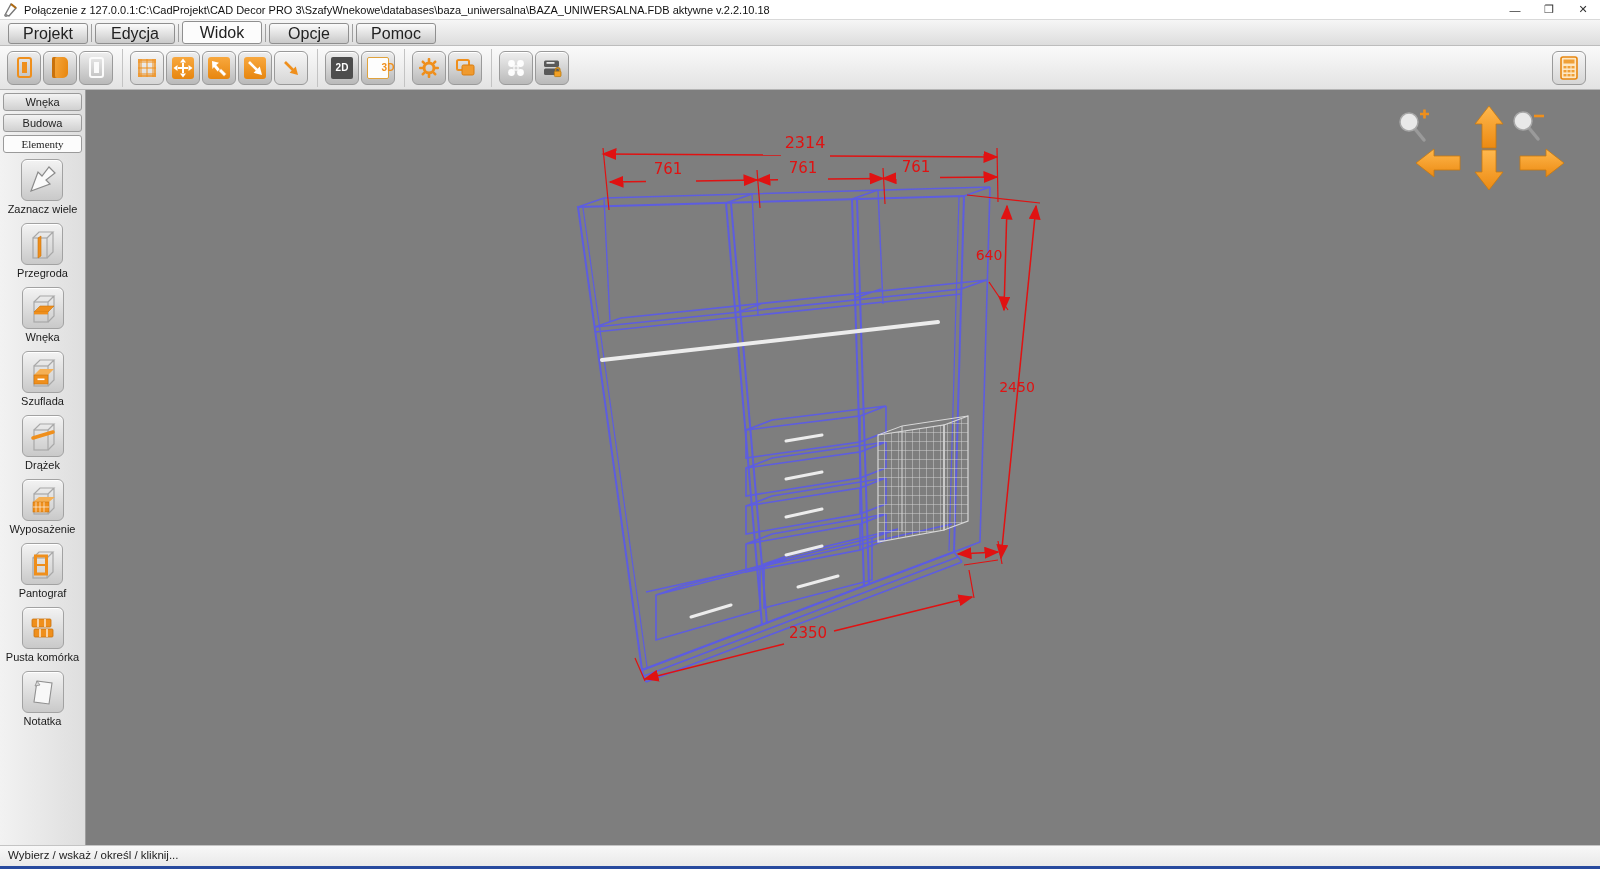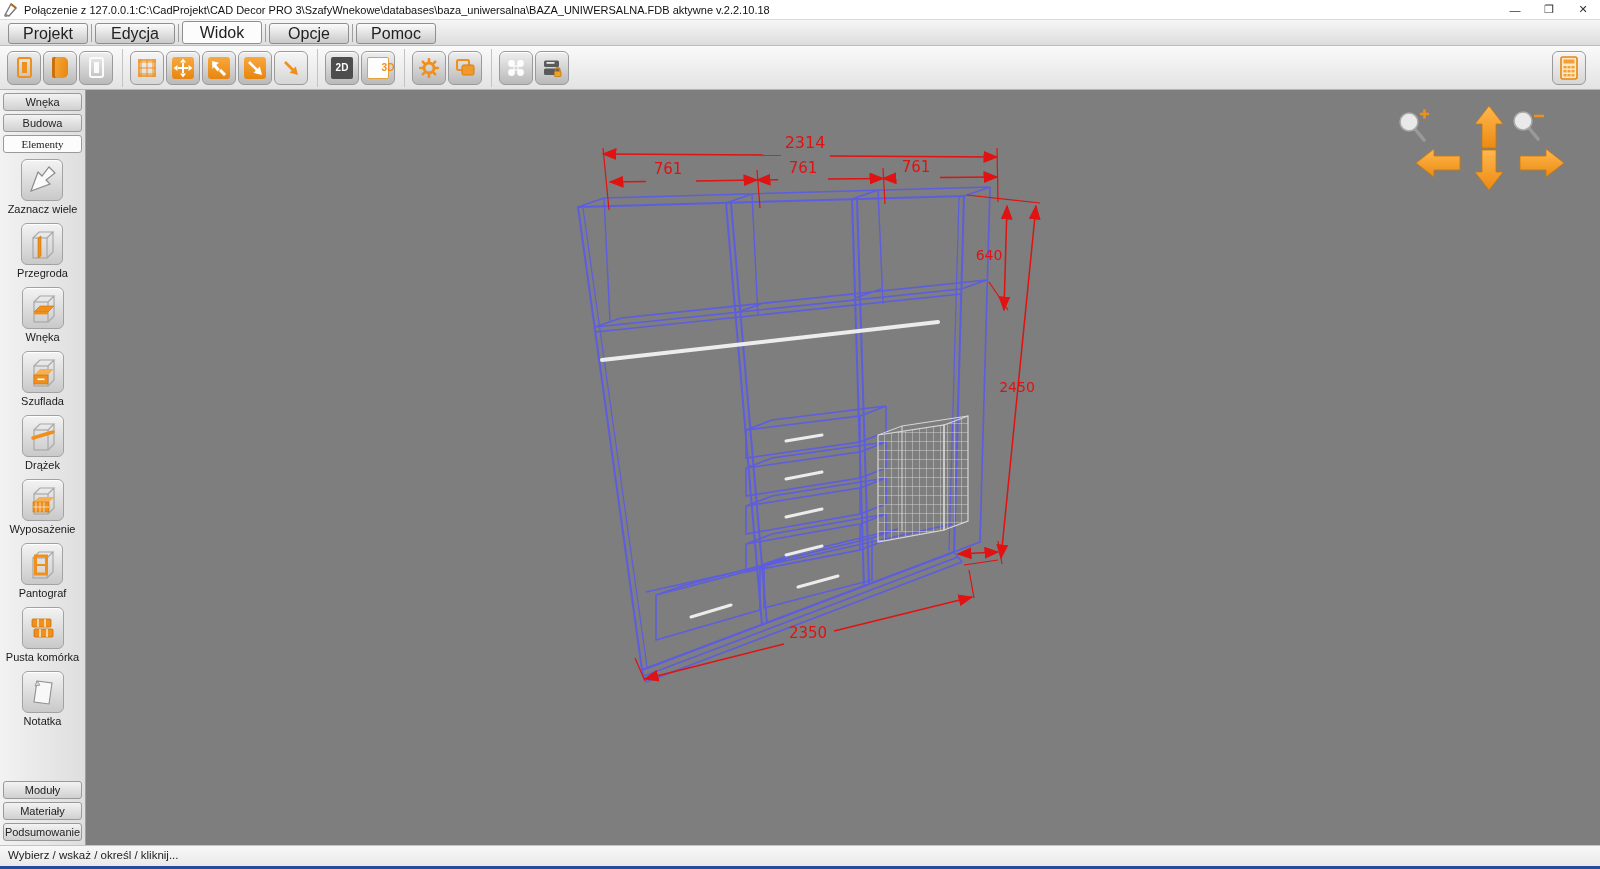--- a/index.html
+++ b/index.html
@@ -366,25 +366,20 @@
         <div class="tool-btn">
             <svg width="38" height="38" viewBox="0 0 38 38">
           <polygon points="13,8 28,10 25,31 10,29" fill="#f8f8f8" stroke="#8f8f8f" stroke-width="1.1"></polygon>
           <polygon points="13,8 16,12 11,13" fill="#d8d8d8" stroke="#8f8f8f" stroke-width="0.8"></polygon>
         </svg>
           </div>
         <div class="tool-label">Notatka</div>
       </div>
     </div>
 
-    <div class="side-bottom">
-      <div class="side-tab">Moduły</div>
-      <div class="side-tab">Materiały</div>
-      <div class="side-tab">Podsumowanie</div>
-    </div>
   </div>
 
   <div class="canvas">
     <svg width="1514" height="755" viewBox="0 0 1514 755">
       <defs>
         <marker id="ah" markerWidth="10" markerHeight="8" refX="9" refY="4" orient="auto-start-reverse">
           <path d="M0,0 L10,4 L0,8 Z" fill="#e01212"></path>
         </marker>
         <linearGradient id="ag" x1="0" y1="0" x2="0" y2="1">
           <stop offset="0" stop-color="#ffb84d"></stop>

